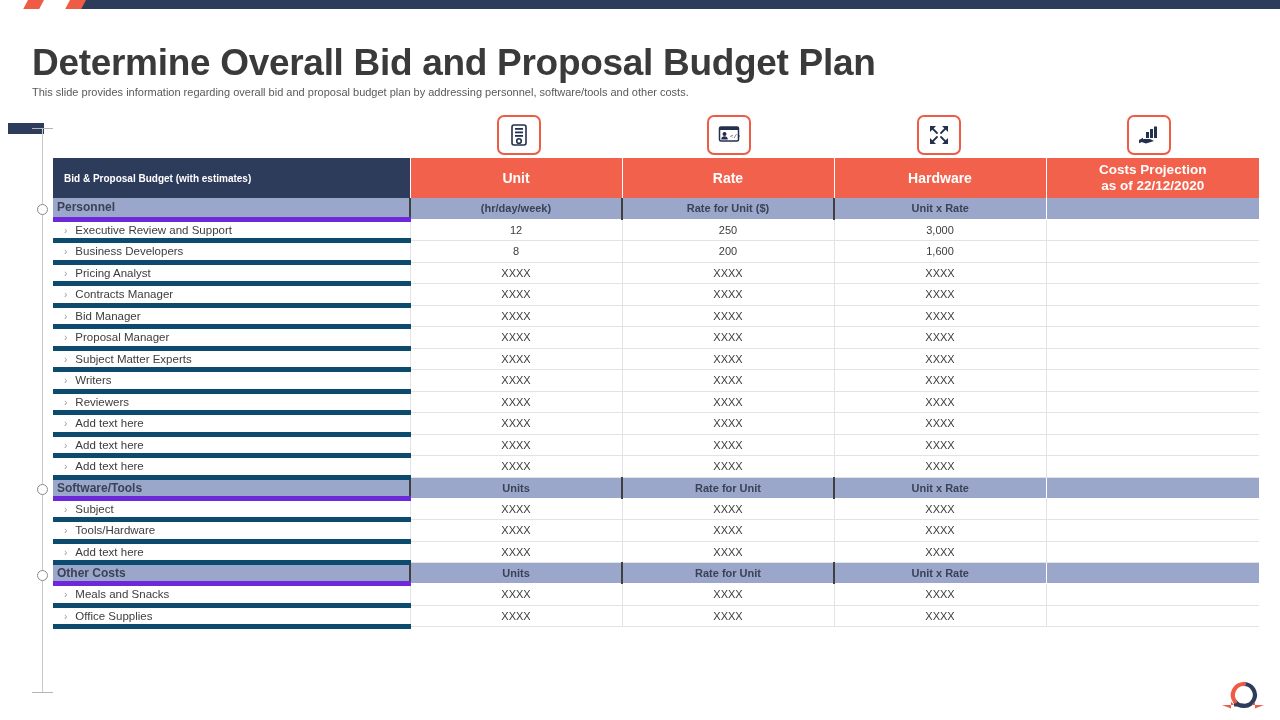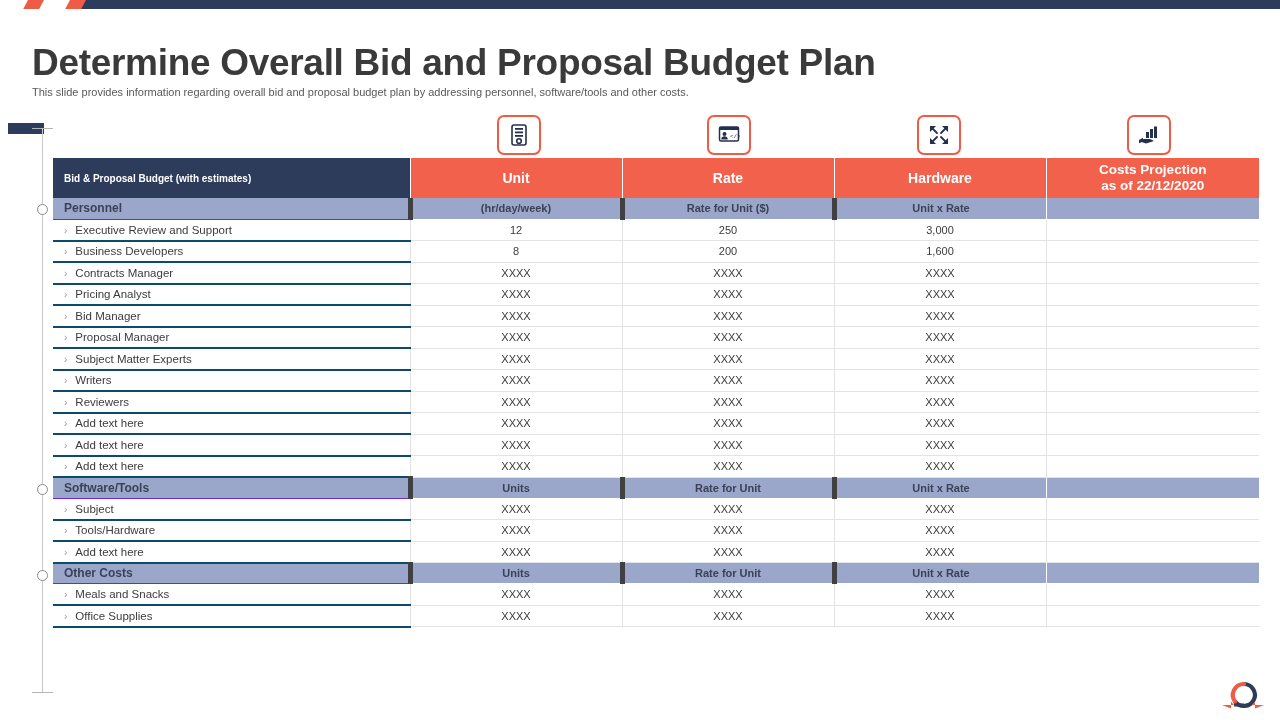--- a/index.html
+++ b/index.html
@@ -101,43 +101,43 @@
     border-left:1px solid #ffffff;
     line-height:1.18;
   }
   td.hdr-col.two-line { font-size:13.5px; }
 
   
   tr.sect td { height:21px; vertical-align:middle; }
   td.sect-name {
     background:#9aa7ca; color:#3b4257;
     font-size:12px; font-weight:bold;
-    padding-left:11px;
-    border-bottom:1px solid #6d28d9;
+    padding-left:4px;
+    border-bottom:5px solid #6d28d9;
   }
   td.sect-val {
     background:#9aa7ca; color:#3b4257;
     font-size:11px; font-weight:bold;
     text-align:center;
-    border-left:5px solid #404040;
+    border-left:2px solid #404040;
     border-bottom:1px solid #ffffff;
   }
   td.sect-blank {
     background:#9aa7ca;
     border-left:1px solid #ffffff;
     border-bottom:1px solid #ffffff;
   }
 
   
   tr.row td { height:21.5px; vertical-align:middle; }
   td.item {
     background:#ffffff; color:#3c3c3c;
     font-size:11.5px;
     padding-left:11px;
-    border-bottom:2px solid #0c4a6e;
+    border-bottom:5px solid #0c4a6e;
     white-space:nowrap;
   }
   td.item .chev { color:#9a9a9a; font-size:10px; margin-right:8px; }
   td.val {
     background:#ffffff; color:#3c3c3c;
     font-size:11px; text-align:center;
     border-left:1px solid #e3e3e3;
     border-bottom:1px solid #e3e3e3;
   }
 
@@ -258,28 +258,28 @@
           <td class="val"></td>
         </tr>
         <tr class="row">
           <td class="item"><span class="chev">›</span><span>Business Developers</span></td>
           <td class="val">8</td>
           <td class="val">200</td>
           <td class="val">1,600</td>
           <td class="val"></td>
         </tr>
         <tr class="row">
+          <td class="item"><span class="chev">›</span><span>Pricing Analyst</span></td>
+          <td class="val">XXXX</td>
+          <td class="val">XXXX</td>
+          <td class="val">XXXX</td>
+          <td class="val"></td>
+        </tr>
+        <tr class="row">
           <td class="item"><span class="chev">›</span><span>Contracts Manager</span></td>
-          <td class="val">XXXX</td>
-          <td class="val">XXXX</td>
-          <td class="val">XXXX</td>
-          <td class="val"></td>
-        </tr>
-        <tr class="row">
-          <td class="item"><span class="chev">›</span><span>Pricing Analyst</span></td>
           <td class="val">XXXX</td>
           <td class="val">XXXX</td>
           <td class="val">XXXX</td>
           <td class="val"></td>
         </tr>
         <tr class="row">
           <td class="item"><span class="chev">›</span><span>Bid Manager</span></td>
           <td class="val">XXXX</td>
           <td class="val">XXXX</td>
           <td class="val">XXXX</td>

